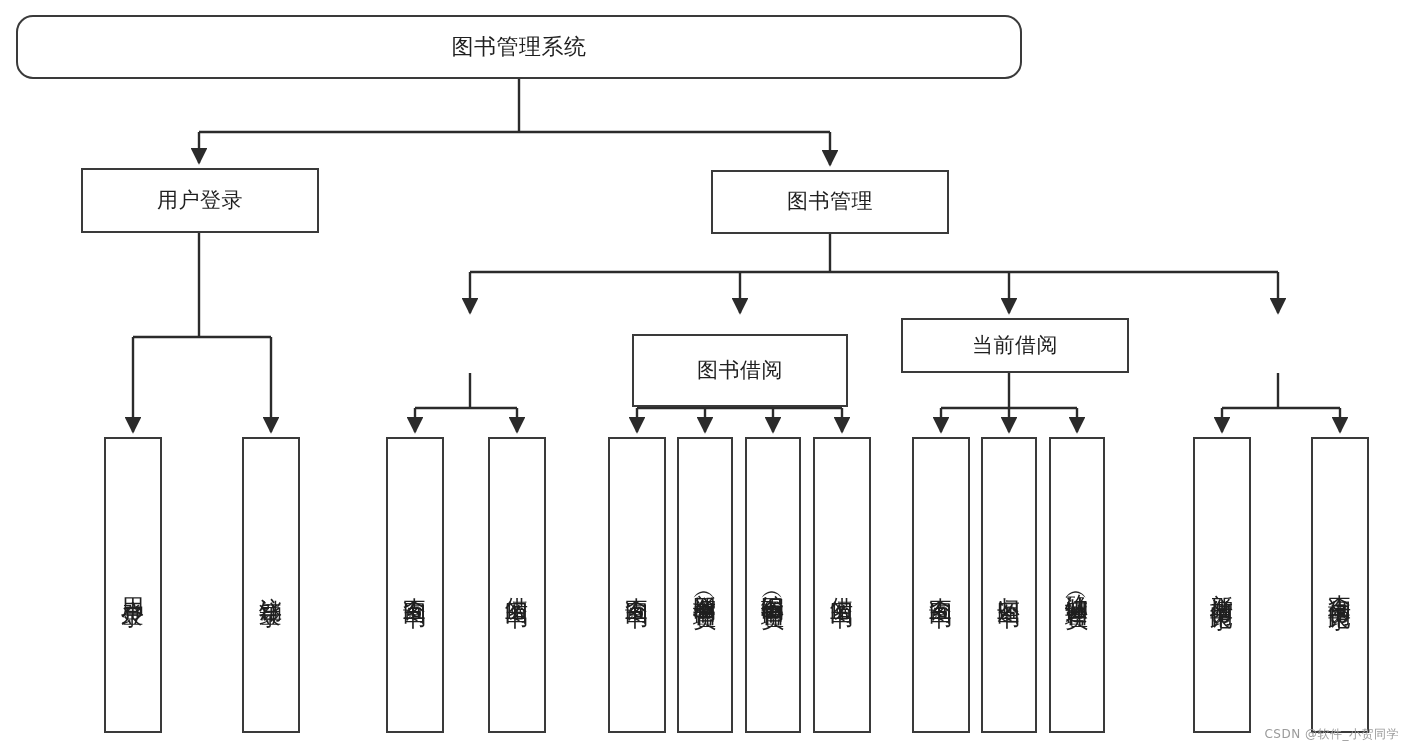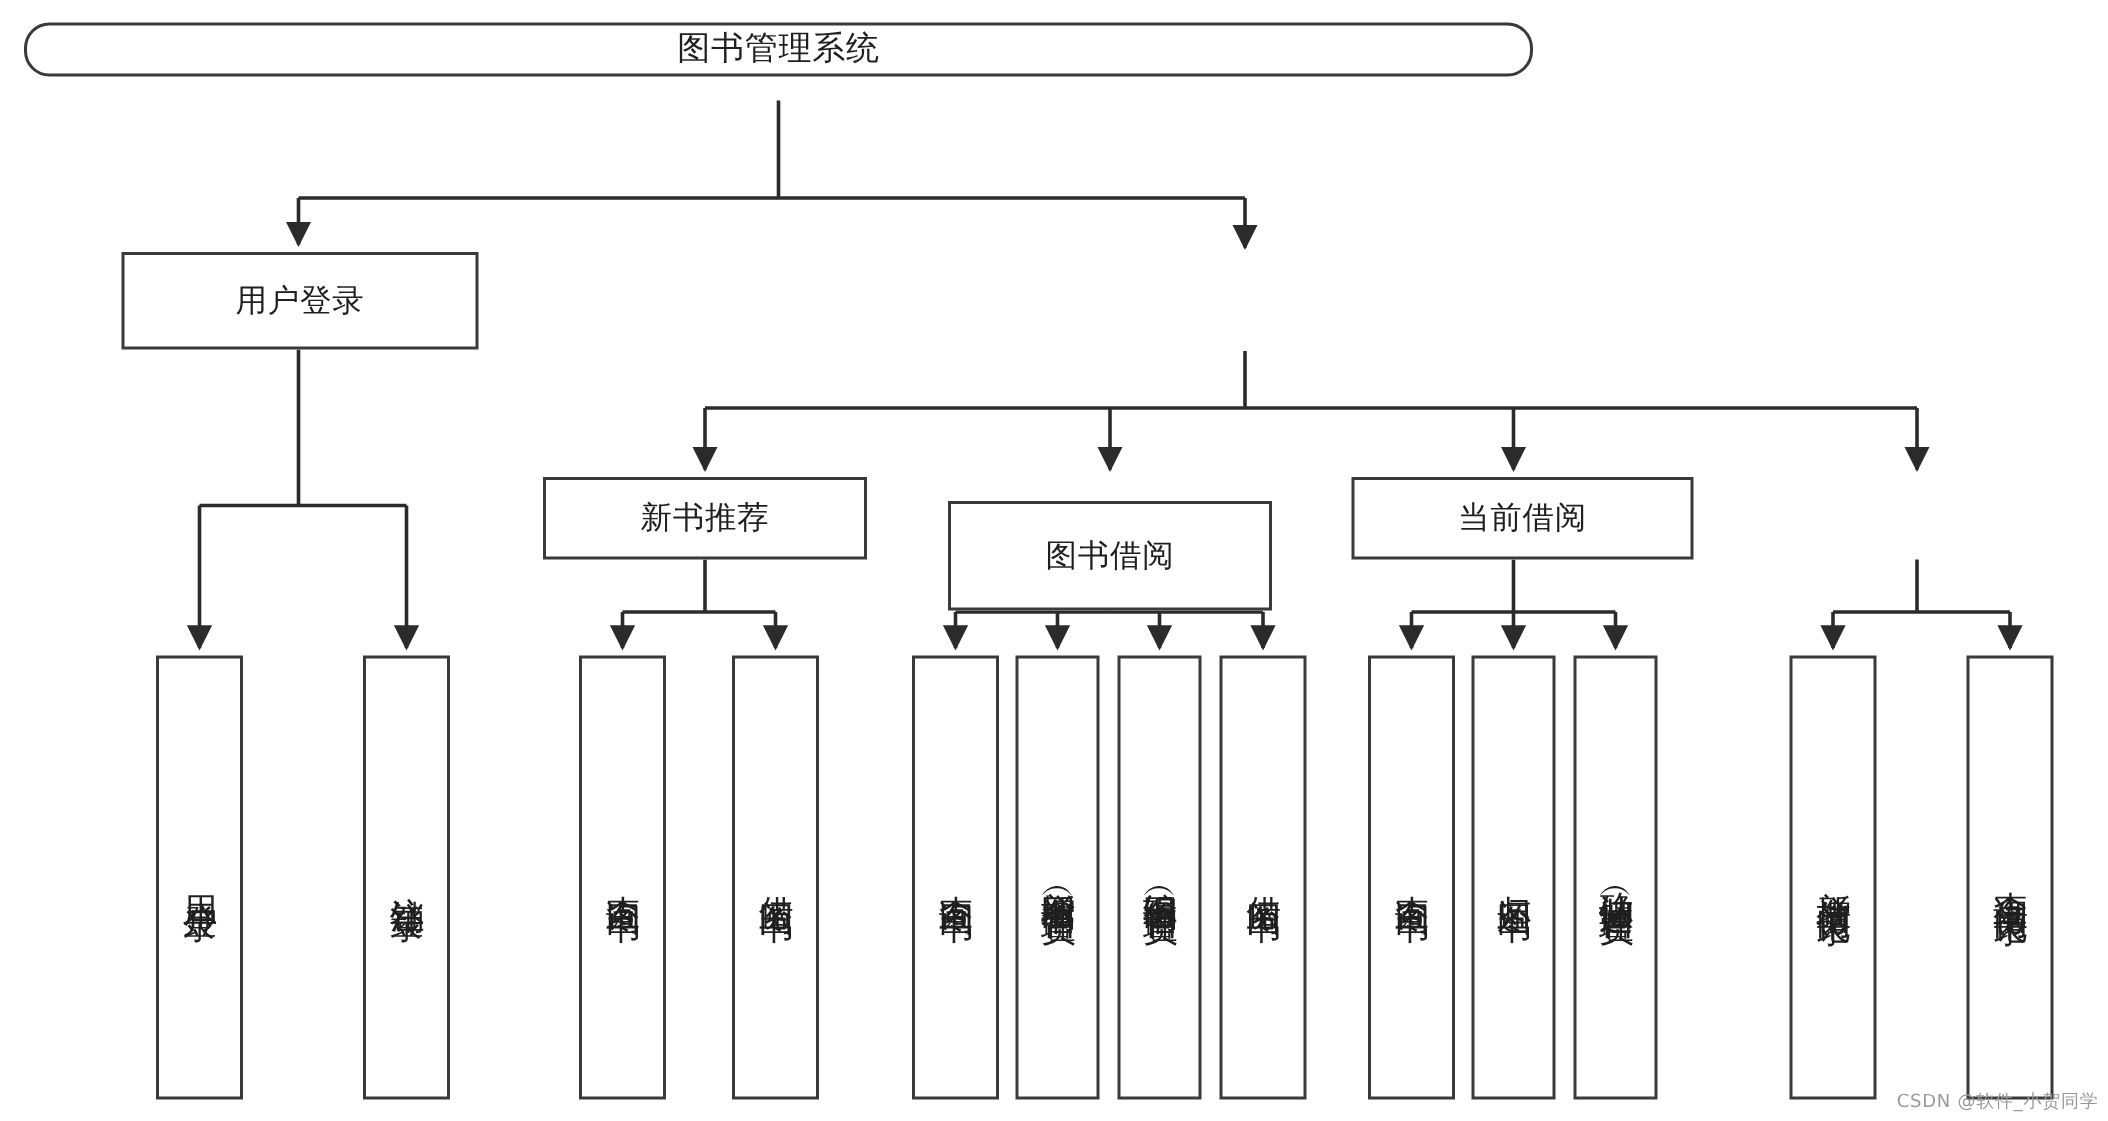--- a/index.html
+++ b/index.html
@@ -125,32 +125,32 @@
       <path d="M 1009 408 L 1009 432" marker-end="url(#arrow)"></path>
       <path d="M 1077 408 L 1077 432" marker-end="url(#arrow)"></path>
 
       <path d="M 1278 373 L 1278 408"></path>
       <path d="M 1222 408 L 1340 408"></path>
       <path d="M 1222 408 L 1222 432" marker-end="url(#arrow)"></path>
       <path d="M 1340 408 L 1340 432" marker-end="url(#arrow)"></path>
     </g>
   </svg>
 
-  <div class="node horiz root" style="left:16px; top:15px; width:1006px; height:36px;border-radius:17px;">
+  <div class="node horiz root" style="left:16px; top:15px; width:1006px; height:64px;border-radius:17px;">
     <span class="label">图书管理系统</span>
   </div>
 
   <div class="node horiz" style="left:81px; top:168px; width:238px; height:65px;">
     <span class="label">用户登录</span>
   </div>
 
-
-  <div class="node horiz" style="left:362px; top:318px; width:216px; height:55px;">
-    <span class="label">新书推荐</span>
-  </div>
+  <div class="node horiz" style="left:711px; top:170px; width:238px; height:64px;">
+    <span class="label">图书管理</span>
+  </div>
+
 
   <div class="node horiz" style="left:632px; top:334px; width:216px; height:73px;">
     <span class="label">图书借阅</span>
   </div>
 
   <div class="node horiz" style="left:901px; top:318px; width:228px; height:55px;">
     <span class="label">当前借阅</span>
   </div>
 
 

